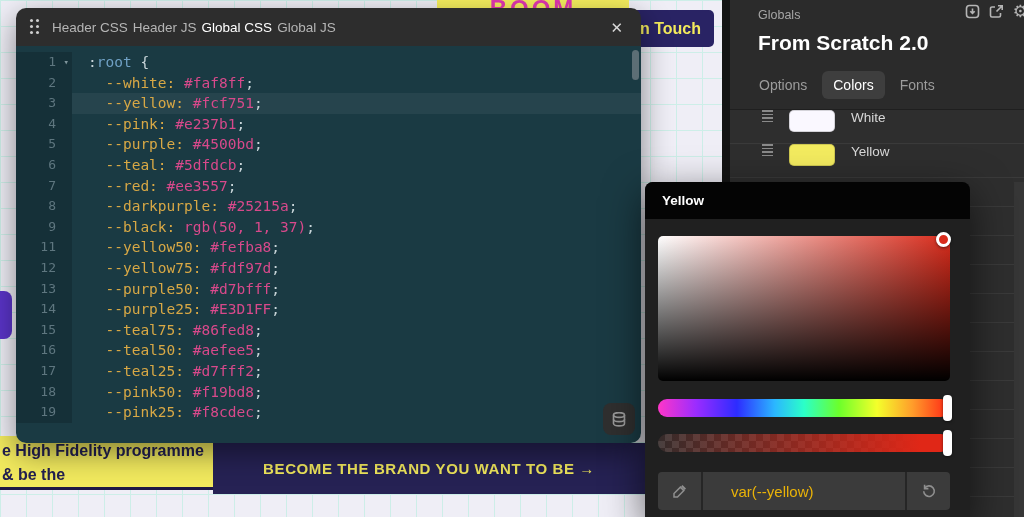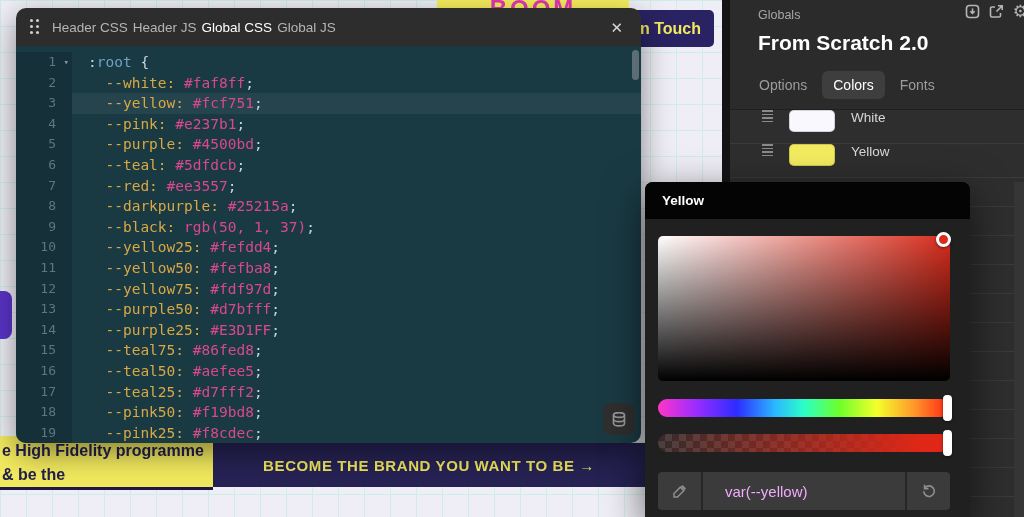--- a/index.html
+++ b/index.html
@@ -22,21 +22,21 @@
   .touch-btn{position:absolute;left:627px;top:10px;width:87px;height:37px;background:#292364;
     border-radius:5px;color:#f2e95c;font-weight:bold;font-size:16px;display:flex;
     align-items:center;justify-content:center;z-index:2;}
 
   .purple-frag{position:absolute;left:0;top:291px;width:12px;height:48px;background:#5a34c8;
     border-radius:0 8px 8px 0;z-index:2;}
 
   .yellow-card{position:absolute;left:0;top:436px;width:213px;height:54px;background:#f2ea5e;
     border-bottom:3px solid #1e1945;color:#232050;font-weight:bold;font-size:16px;
     line-height:24px;padding:3px 0 12px 2px;z-index:2;box-sizing:border-box;}
-  .banner{position:absolute;left:213px;top:443px;width:432px;height:44px;background:#262254;
+  .banner{position:absolute;left:213px;top:443px;width:432px;height:51px;background:#262254;
     display:flex;align-items:center;justify-content:center;color:#f0e75c;font-size:15px;
     font-weight:bold;letter-spacing:.6px;z-index:2;}
 
   
   .editor{position:absolute;left:16px;top:8px;width:625px;height:435px;border-radius:10px;
     overflow:hidden;z-index:5;box-shadow:0 10px 30px rgba(0,0,0,.45);}
   .editor-header{height:38px;background:#2d2d2d;display:flex;align-items:center;padding:0 14px;}
   .drag-dots{display:grid;grid-template-columns:4px 4px;grid-auto-rows:4px;gap:2px;margin-right:12px;}
   .drag-dots i{width:3px;height:3px;border-radius:50%;background:#cfcfcf;}
   .etabs{display:flex;gap:5px;}
@@ -98,22 +98,22 @@
   .alpha{margin-top:17px;
     background-image:linear-gradient(to right,rgba(224,39,23,.05),#e02717 90%),
       conic-gradient(#414141 25%,#2b2b2b 0 50%,#414141 0 75%,#2b2b2b 0);
     background-size:auto,14px 14px;}
   .slider-handle{position:absolute;right:-2px;top:-4px;width:9px;height:26px;background:#fff;
     border-radius:4px;box-shadow:0 1px 3px rgba(0,0,0,.5);}
   .input-row{margin:20px 20px 0 13px;height:38px;display:flex;}
   .tool-btn{width:43px;background:#3b3b3b;display:flex;align-items:center;justify-content:center;}
   .eyedrop{border-radius:4px 0 0 4px;border-right:2px solid #262626;}
   .reset{border-radius:0 4px 4px 0;}
-  .field{flex:1;background:#3b3b3b;border:none;outline:none;color:#f0abfc;font-size:15px;
-    padding-left:22px;font-family:"Liberation Sans",sans-serif;border-right:2px solid #262626;min-width:0;}
+  .field{flex:1;background:#3b3b3b;border:none;outline:none;color:#eab308;font-size:15px;
+    padding-left:28px;font-family:"Liberation Sans",sans-serif;border-right:2px solid #262626;min-width:0;}
 </style>
 </head>
 <body>
 
 <div class="stage">
 
   <div class="canvas">
     <div class="logo-frag">
       <span>BOOM</span>
     </div>
@@ -173,24 +173,20 @@
           <div class="gut">7</div>
           <div class="txt"><span class="seg-prop">  --red:</span><span class="seg-val"> #ee3557</span><span class="seg-punc">;</span></div>
         </div>
         <div class="line">
           <div class="gut">8</div>
           <div class="txt"><span class="seg-prop">  --darkpurple:</span><span class="seg-val"> #25215a</span><span class="seg-punc">;</span></div>
         </div>
         <div class="line">
           <div class="gut">9</div>
           <div class="txt"><span class="seg-prop">  --black:</span><span class="seg-val"> rgb(50, 1, 37)</span><span class="seg-punc">;</span></div>
-        </div>
-        <div class="line">
-          <div class="gut">10</div>
-          <div class="txt"><span class="seg-prop">  --yellow25:</span><span class="seg-val"> #fefdd4</span><span class="seg-punc">;</span></div>
         </div>
         <div class="line">
           <div class="gut">11</div>
           <div class="txt"><span class="seg-prop">  --yellow50:</span><span class="seg-val"> #fefba8</span><span class="seg-punc">;</span></div>
         </div>
         <div class="line">
           <div class="gut">12</div>
           <div class="txt"><span class="seg-prop">  --yellow75:</span><span class="seg-val"> #fdf97d</span><span class="seg-punc">;</span></div>
         </div>
         <div class="line">

